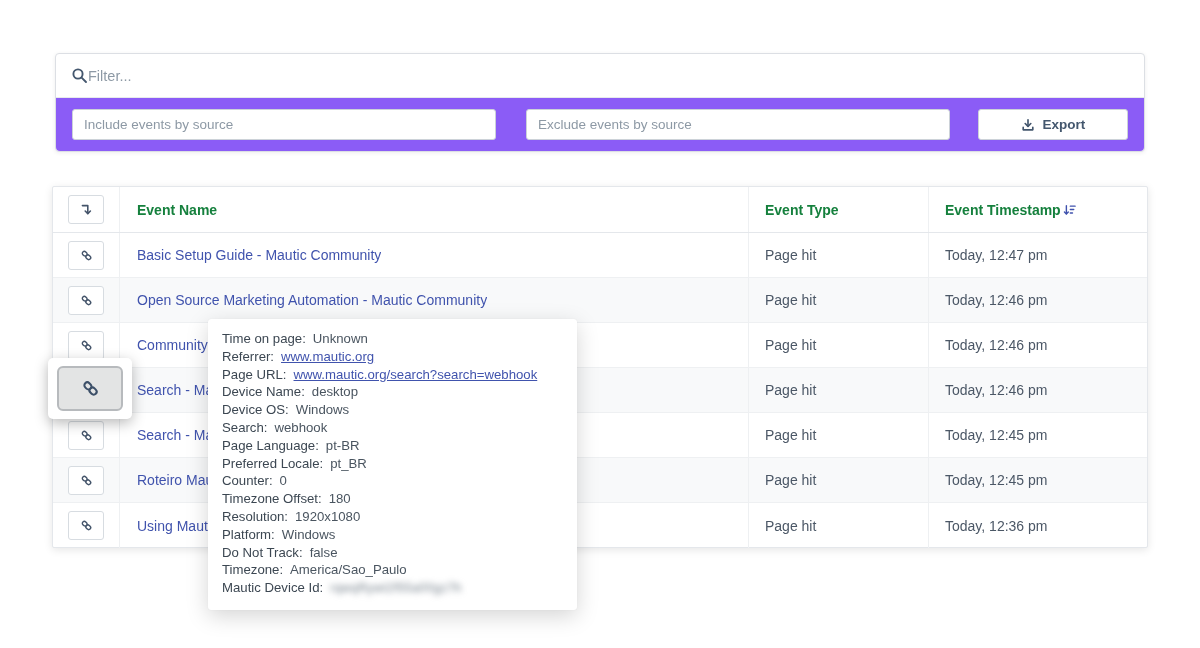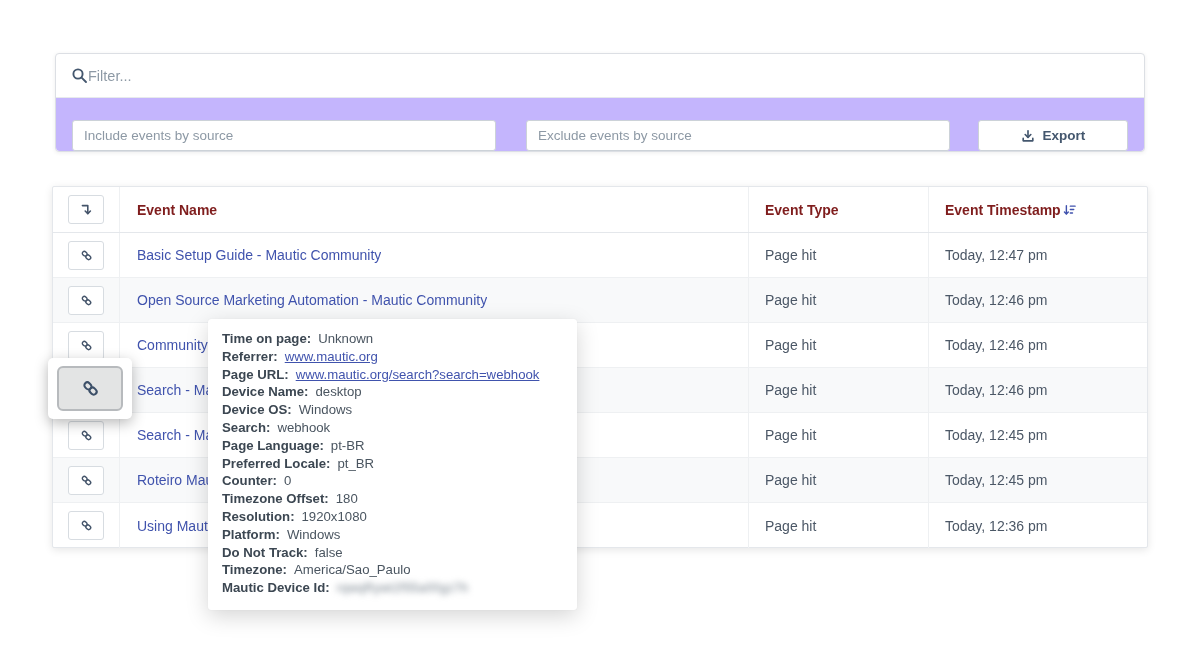--- a/index.html
+++ b/index.html
@@ -17,21 +17,21 @@
     height:44px; display:flex; align-items:center; padding:0 15px; 
     border-bottom:1px solid #e7eaed;
   }
   .filter-row svg { flex:none; }
   .filter-input {
     flex:1; border:none; outline:none; font-size:14.5px; color:#4a5560;
     font-family:inherit; background:transparent;
   }
   .filter-input::placeholder { color:#8d99a5; }
   .source-row {
-    height:53px; background:#c4b5fd; display:flex; align-items:flex-end;
+    height:53px; background:#8b5cf6; display:flex; align-items:center;
     padding:0 16px; border-radius:0 0 4px 4px;
   }
   .source-input {
     width:424px; height:31px; border:1px solid #ccd2d8; border-radius:3px;
     padding:0 11px; font-size:13.5px; color:#4a5560; font-family:inherit;
     background:#ffffff; outline:none;
   }
   .source-input::placeholder { color:#8d99a5; }
   .source-input + .source-input { margin-left:30px; }
   .export-btn {
@@ -52,21 +52,21 @@
     height:45px; border-bottom:1px solid #eef0f2;
   }
   .trow.head { height:46px; border-bottom:1px solid #e4e7eb; }
   .trow:last-child { border-bottom:none; }
   .trow.stripe { background:#f8f9fa; }
   .cell { display:flex; align-items:center; min-width:0; }
   .cell.c1 { justify-content:center; border-right:1px solid #eef0f2; }
   .cell.c2 { padding-left:17px; border-right:1px solid #eef0f2; }
   .cell.c3 { padding-left:16px; border-right:1px solid #eef0f2; }
   .cell.c4 { padding-left:16px; }
-  .head .cell { font-weight:700; color:#7f1d1d; font-size:14px; }
+  .head .cell { font-weight:700; color:#15803d; font-size:14px; }
   .head .c4 { gap:1px; }
   .event-link { color:#4053ad; font-size:14px; text-decoration:none; white-space:nowrap; overflow:hidden; }
   .plain { color:#4b5766; font-size:14px; white-space:nowrap; }
   .icon-btn {
     width:36px; height:29px; background:#ffffff; border:1px solid #d7dce1;
     border-radius:3px; display:flex; align-items:center; justify-content:center;
     color:#44546a; cursor:pointer; padding:0;
   }
 
   
@@ -82,21 +82,21 @@
     color:#3c4f68; cursor:pointer; padding:0;
   }
 
   
   .tooltip {
     position:absolute; left:208px; top:319px; width:369px; z-index:30;
     background:#ffffff; border-radius:3px; padding:11px 14px 12px 14px;
     box-shadow:0 6px 22px rgba(0,0,0,.17), 0 0 1px rgba(0,0,0,.10);
   }
   .tip-line { font-size:13.2px; line-height:17.8px; color:#4a5560; white-space:nowrap; }
-  .tip-label { font-weight:700; color:#3c4752; margin-right:7px;text-align:center; }
+  .tip-label { font-weight:400; color:#3c4752; margin-right:7px;text-align:center; }
   .tip-link { color:#4053ad;margin-top:36px; }
   .tip-redacted {
     color:#6f7b86; filter:blur(3px); user-select:none; letter-spacing:.5px; font-size:12px;
   }
 </style>
 </head>
 <body>
 
 <div class="stage">
 

